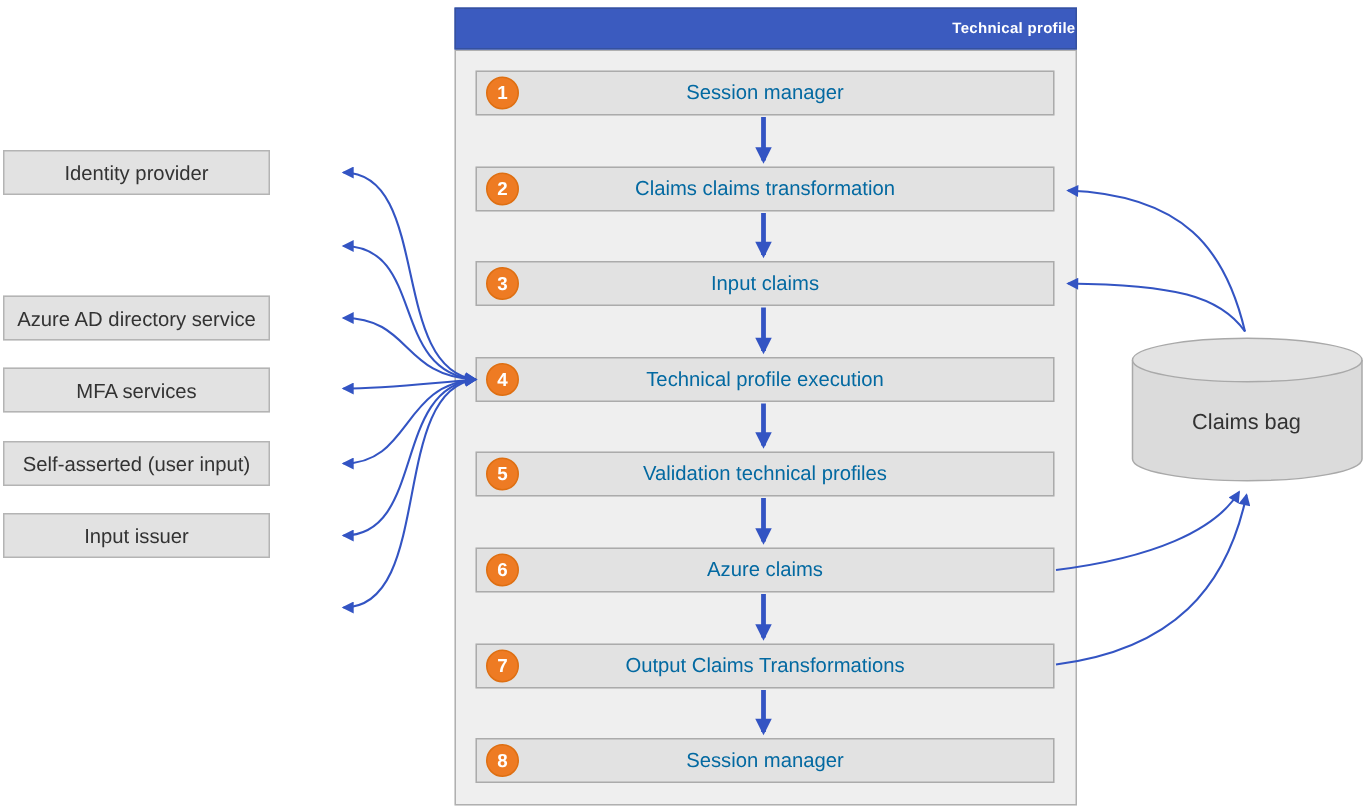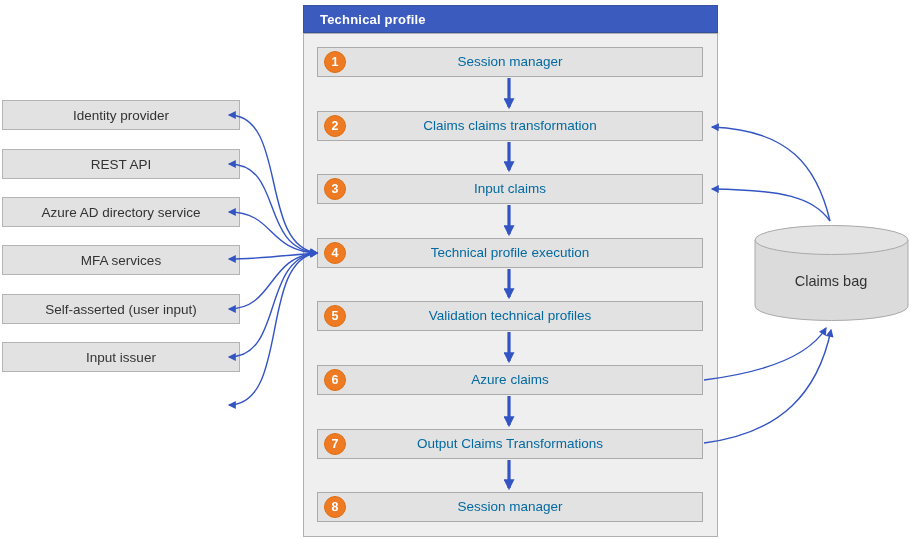--- a/index.html
+++ b/index.html
@@ -3,22 +3,22 @@
 <meta charset="utf-8">
 <style>
   html,body{margin:0;padding:0;background:#ffffff;}
   body{font-family:"Liberation Sans","DejaVu Sans",sans-serif;}
   #canvas{position:relative;width:910px;height:539px;background:#ffffff;overflow:hidden;}
 
   
   .tp-header{
     position:absolute;left:303px;top:5px;width:415px;height:28px;
     background:#3b5bbf;border:1px solid #35519f;box-sizing:border-box;
-    display:flex;align-items:center;justify-content:flex-start;
-    color:#ffffff;font-size:13px;font-weight:600;letter-spacing:.2px;padding-left:16px;
+    display:flex;align-items:center;justify-content:flex-end;
+    color:#ffffff;font-size:10px;font-weight:600;letter-spacing:.2px;
   }
   .tp-body{
     position:absolute;left:303px;top:33px;width:415px;height:504px;
     background:#efefef;border:1px solid #b0b0b0;box-sizing:border-box;
   }
 
   
   .step{
     position:absolute;left:317px;width:386px;height:30px;
     background:#e2e2e2;border:1px solid #ababab;box-sizing:border-box;
@@ -27,43 +27,40 @@
   .step-label{color:#0369a1;font-size:13.5px;line-height:1;}
   .badge{
     position:absolute;left:6px;top:3px;width:22px;height:22px;border-radius:50%;
     background:#ee7b23;border:1px solid #de6f12;box-sizing:border-box;
     color:#ffffff;font-size:12.5px;font-weight:700;
     display:flex;align-items:center;justify-content:center;
   }
 
   
   .provider{
-    position:absolute;left:2px;width:238px;height:30px;
+    position:absolute;left:2px;width:178px;height:30px;
     background:#e2e2e2;border:1px solid #b4b4b4;box-sizing:border-box;
     display:flex;align-items:center;justify-content:center;
     color:#333333;font-size:13.5px;
   }
 
   
   #overlay{position:absolute;left:0;top:0;width:910px;height:539px;pointer-events:none;}
   .arrow-thin{fill:none;stroke:#3354c3;stroke-width:1.4px;}
   .arrow-thick{fill:none;stroke:#3354c3;stroke-width:3.2px;}
   .cyl{stroke:#a9a9a9;stroke-width:1px;}
   .cyl-label{fill:#333333;font-size:14.5px;font-family:"Liberation Sans","DejaVu Sans",sans-serif;}
 </style>
 </head>
 <body>
 
 <div id="canvas">
 
   <div class="provider" style="top:100px">
       <span>Identity provider</span>
-    </div>
-  <div class="provider" style="top:149px">
-      <span>REST API</span>
     </div>
   <div class="provider" style="top:197px">
       <span>Azure AD directory service</span>
     </div>
   <div class="provider" style="top:245px">
       <span>MFA services</span>
     </div>
   <div class="provider" style="top:294px">
       <span>Self-asserted (user input)</span>
     </div>

